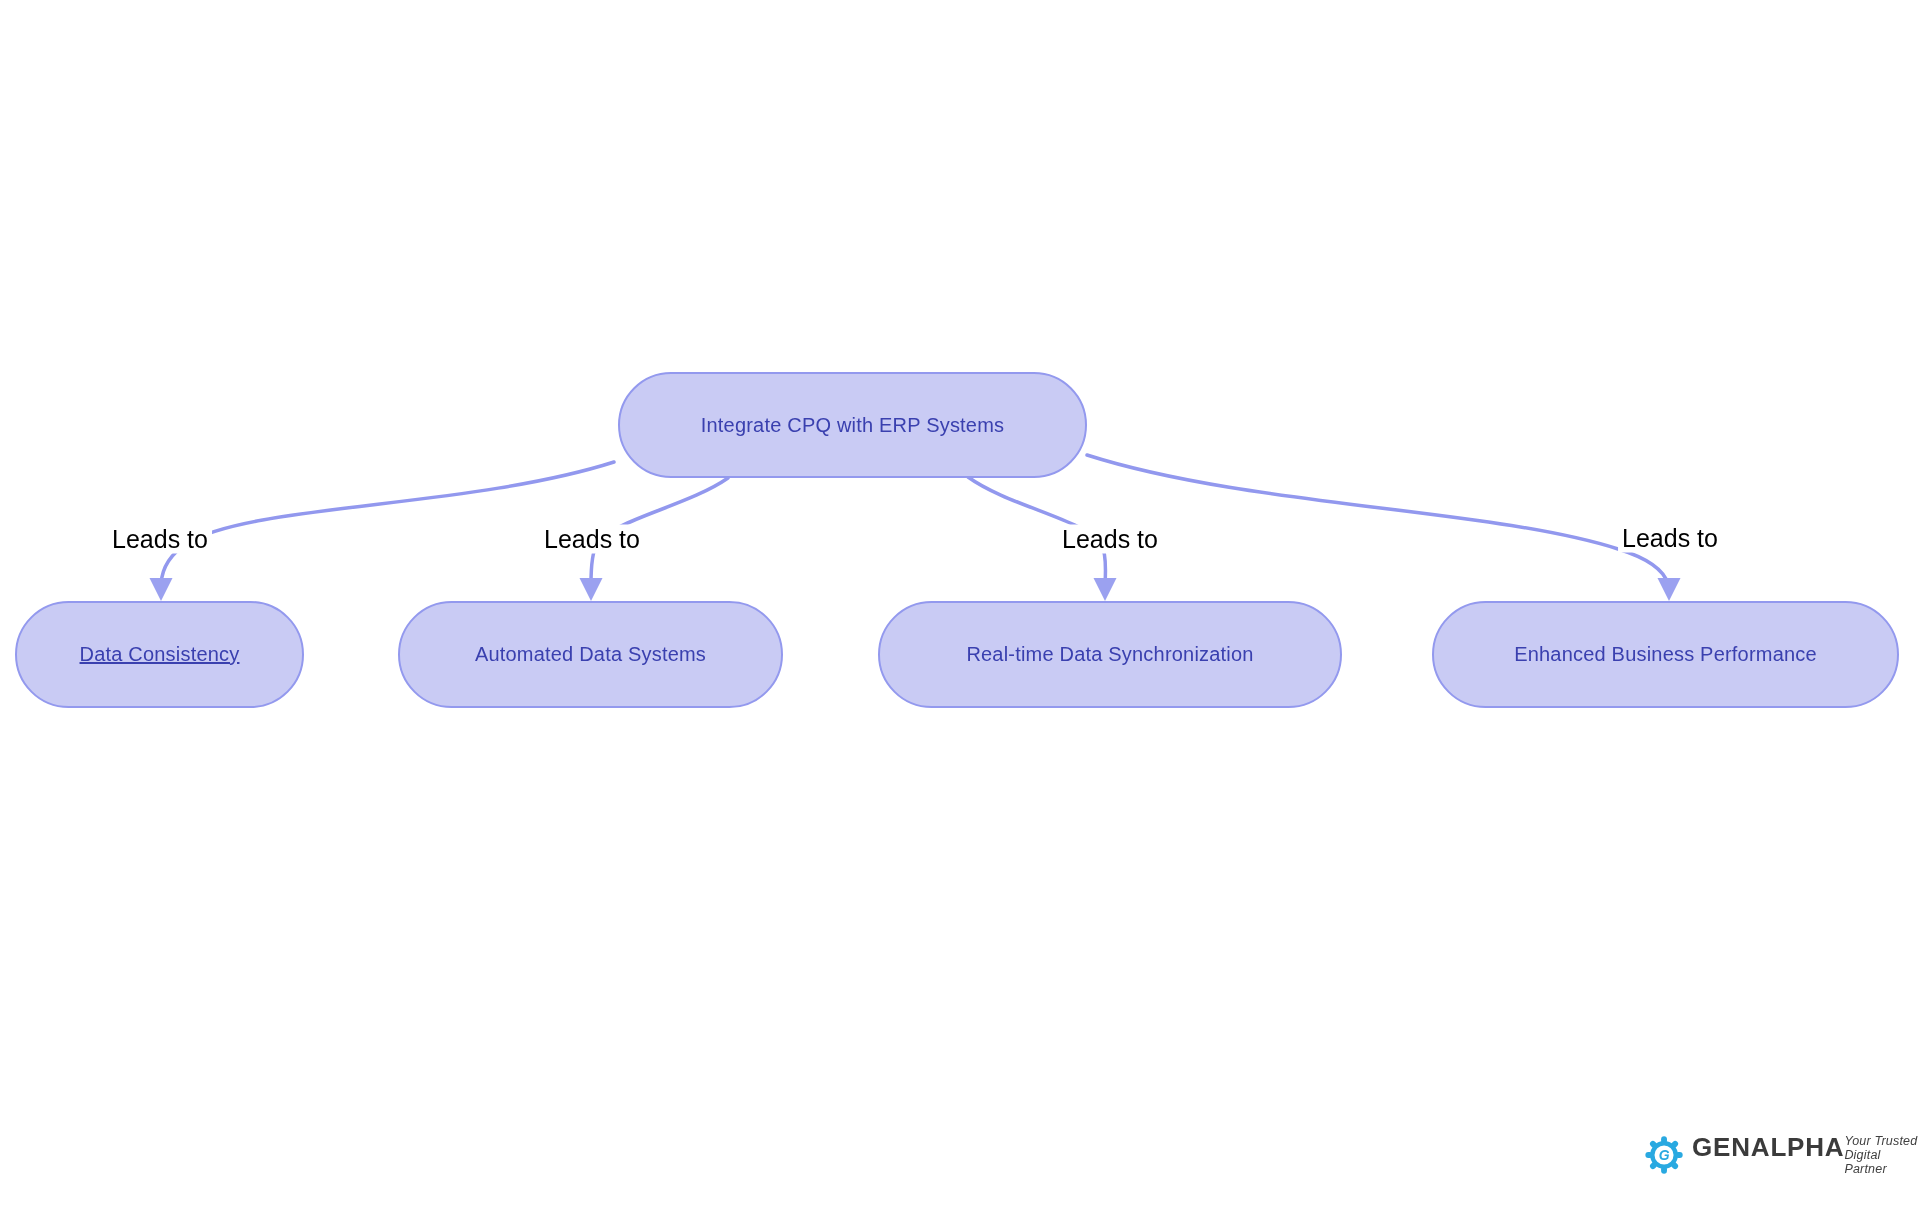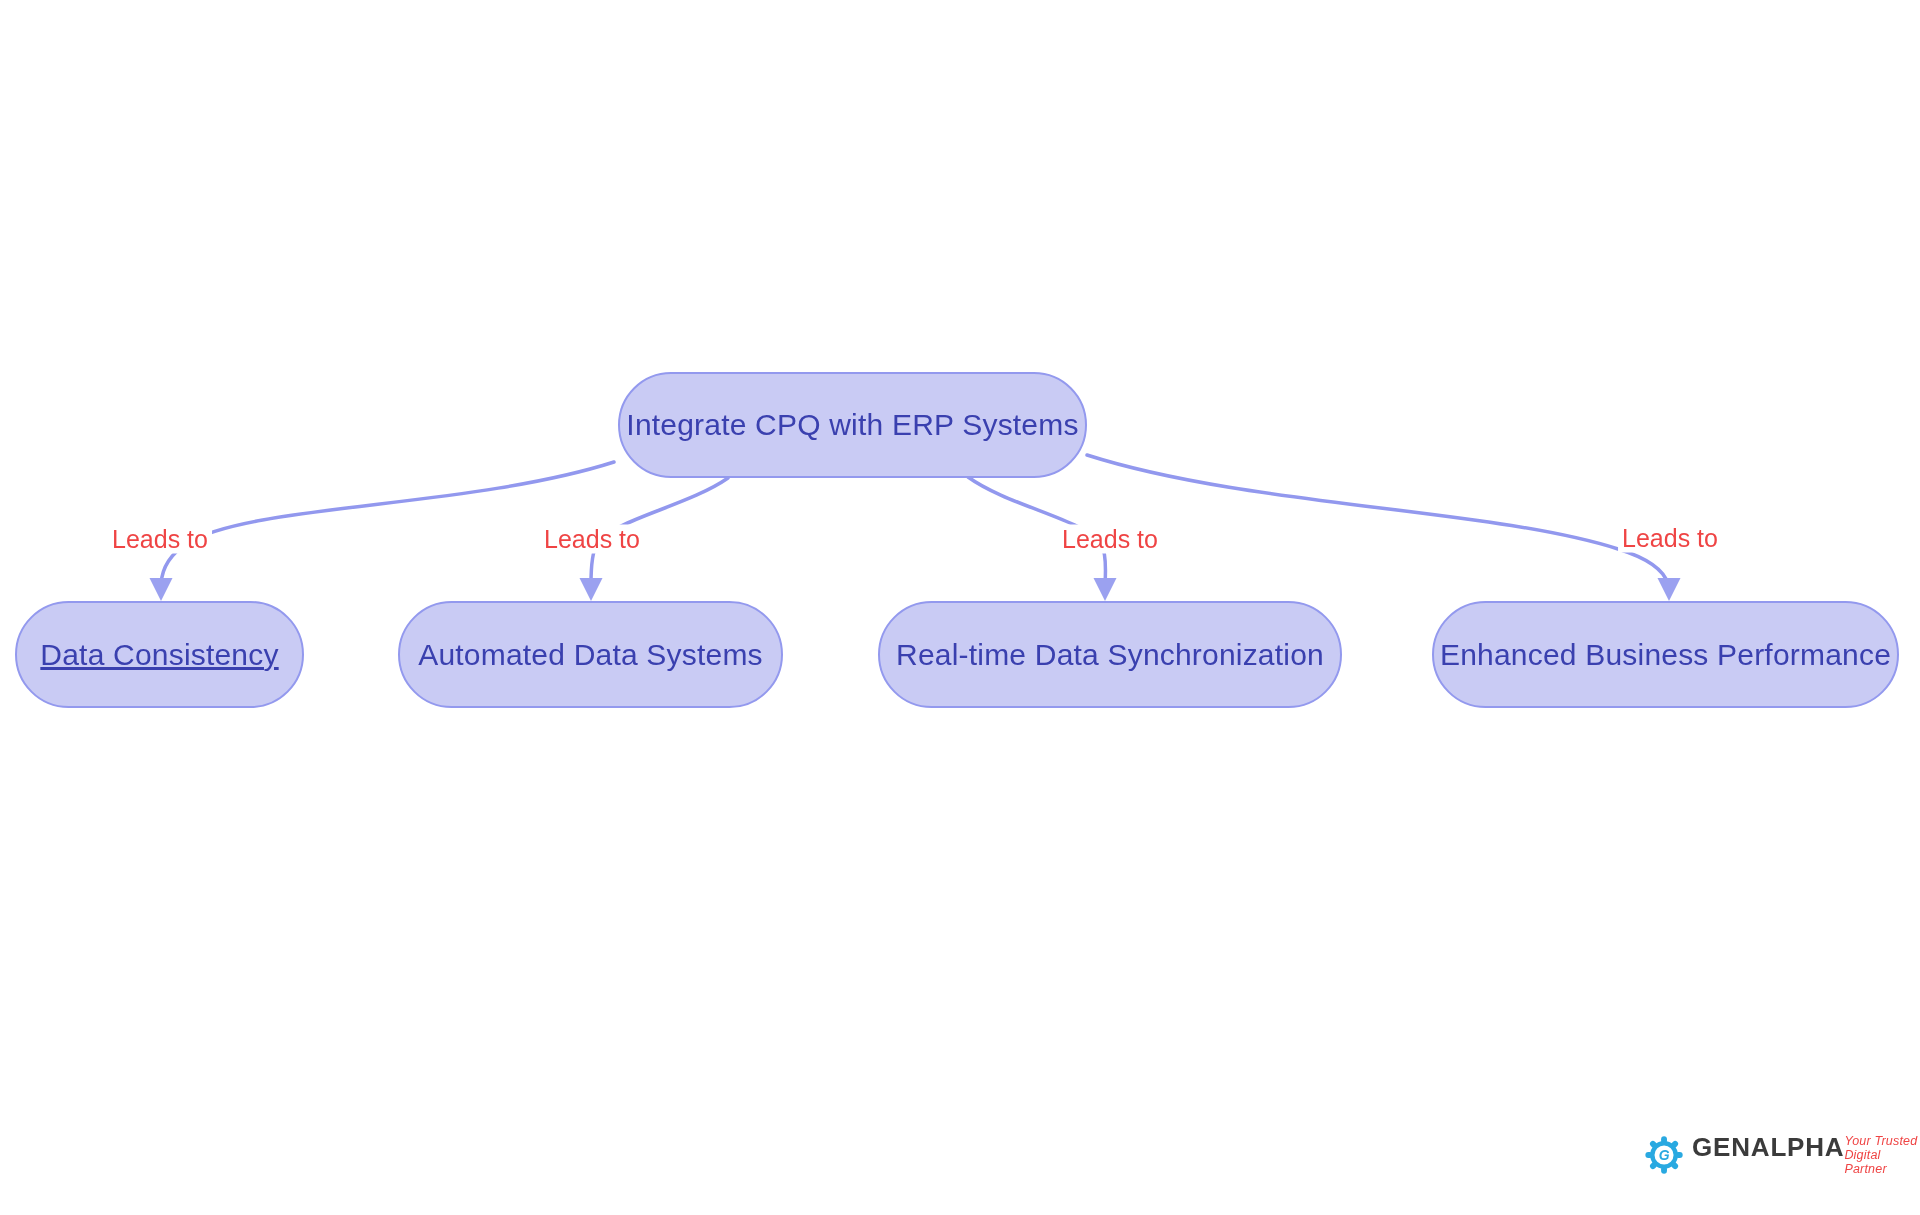--- a/index.html
+++ b/index.html
@@ -34,32 +34,32 @@
   .node {
     position: absolute;
     z-index: 3;
     display: flex;
     align-items: center;
     justify-content: center;
     background: #c9cbf4;
     border: 2px solid #9399ee;
     border-radius: 54px;
     color: #3a40af;
-    font-size: 30px;
+    font-size: 20px;
     letter-spacing: 0.2px;
     text-align: center;
     box-sizing: border-box;
   }
   .edge-label {
     position: absolute;
     z-index: 2;
     transform: translate(-50%, -50%);
     background: #ffffff;
     padding: 0 4px;
-    color: #ef4444;
+    color: #000000;
     font-size: 25px;
     white-space: nowrap;
   }
   .logo {
     position: absolute;
     left: 1645px;
     top: 1129px;
     display: flex;
     align-items: center;
     gap: 9px;
@@ -69,21 +69,21 @@
   .logo-name {
     font-size: 26px;
     font-weight: 800;
     letter-spacing: 0.8px;
     color: #3b3b3b;
     line-height: 1.05;
   }
   .logo-tagline {
     font-size: 12.5px;
     font-style: italic;
-    color: #ef4444;
+    color: #404040;
     margin-top: 0;
     letter-spacing: 0.2px;
   }
 </style>
 </head>
 <body>
 
 <div class="canvas">
 
   <svg class="edge-layer" width="1920" height="1215" viewBox="0 0 1920 1215">

